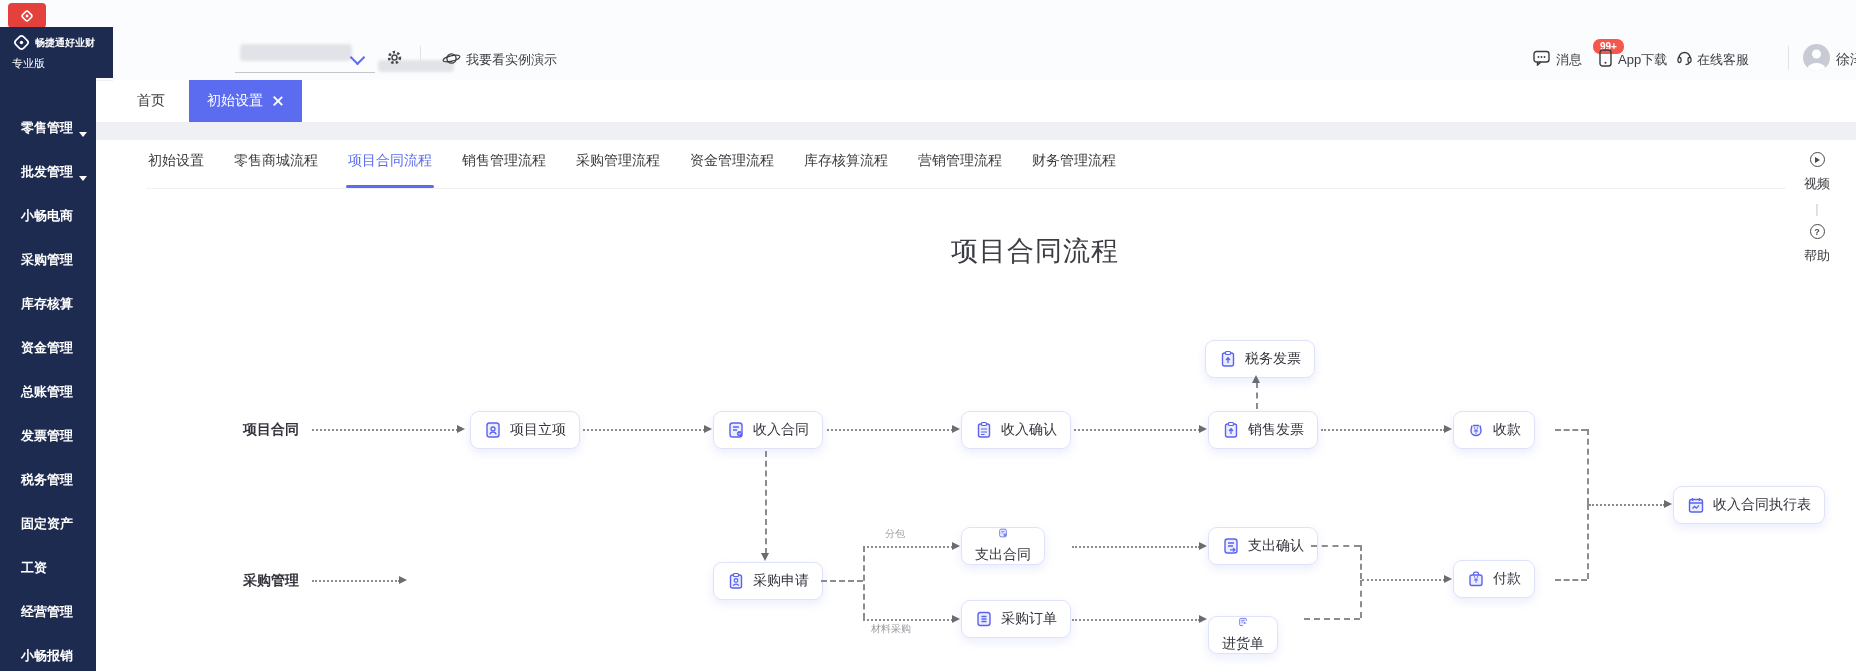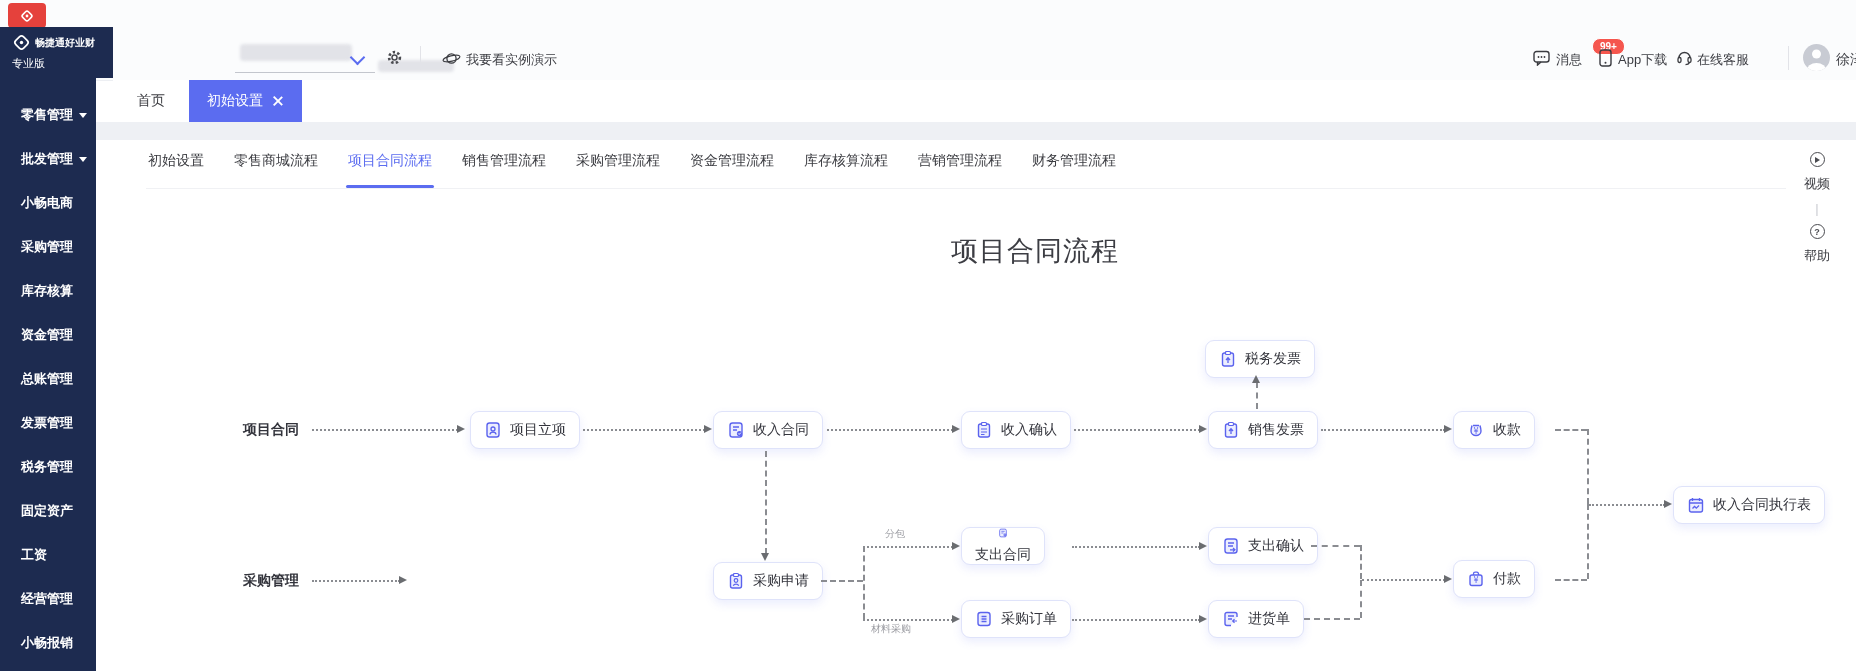--- a/index.html
+++ b/index.html
@@ -26,21 +26,21 @@
   .user-name{position:absolute;left:1836px;top:51px;font-size:14px;color:#3b3c42;white-space:nowrap;}
   
   .wtab-row{position:absolute;left:113px;top:80px;right:0;height:42px;background:#fff;display:flex;}
   .wtab{height:42px;display:flex;align-items:center;justify-content:center;font-size:14px;color:#3c3d42;padding:0 24px;cursor:pointer;}
   .wtab.active{background:#5b6cf0;color:#fff;padding:0 18px;gap:9px;}
   .close-x{width:12px;height:12px;position:relative;display:inline-block;}
   .close-x::before,.close-x::after{content:"";position:absolute;left:5px;top:0;width:1.6px;height:12px;background:#fff;}
   .close-x::before{transform:rotate(45deg);} .close-x::after{transform:rotate(-45deg);}
   
   .sidebar{position:absolute;left:0;top:78px;width:96px;height:593px;background:#1d2b50;padding-top:15px;box-sizing:border-box;}
-  .side-item{height:44px;display:flex;align-items:center;padding-left:21px;color:#fff;font-size:13px;font-weight:600;cursor:pointer;white-space:nowrap;}
+  .side-item{height:44px;display:flex;align-items:flex-end;padding-left:21px;color:#fff;font-size:13px;font-weight:600;cursor:pointer;white-space:nowrap;}
   .tri-down{width:0;height:0;border-left:4.5px solid transparent;border-right:4.5px solid transparent;border-top:5.5px solid #fff;margin-left:6px;}
   
   .gray-gap{position:absolute;left:96px;top:122px;right:0;height:18px;background:#eef0f4;}
   .panel{position:absolute;left:96px;top:140px;width:1760px;height:531px;background:#fff;}
   .ptab-row{position:absolute;left:50px;top:8px;display:flex;gap:26px;border-bottom:1px solid #f0f1f4;width:1640px;padding-bottom:14px;}
   .ptab{font-size:14px;color:#3a3b40;cursor:pointer;position:relative;padding:4px 2px;white-space:nowrap;}
   .ptab.active{color:#5b6cf0;}
   .ptab.active::after{content:"";position:absolute;left:0;right:0;bottom:-14px;height:3px;background:#5b6cf0;border-radius:2px;}
   .vh-links{position:absolute;right:26px;top:12px;display:flex;align-items:center;gap:8px;font-size:13px;color:#3a3b40;flex-direction:column;}
   .circ-icon{width:15px;height:15px;border:1.4px solid #4a4b50;border-radius:50%;display:inline-flex;align-items:center;justify-content:center;box-sizing:border-box;}
@@ -308,21 +308,21 @@
   <span>支出确认</span>
 </div>
 <div class="node" style="left:961px;top:600px;">
   <svg width="18" height="18" viewBox="0 0 18 18">
       <rect x="3" y="2.5" width="12" height="13" rx="2.5" fill="#eceefe" stroke="#5b63ee" stroke-width="1.4"></rect>
       <path d="M6.5 6.5 h5 M6.5 9 h5 M6.5 11.5 h5" stroke="#5b63ee" stroke-width="1.3"></path>
       <path d="M5 6.5 h.1 M5 9 h.1 M5 11.5 h.1" stroke="#5b63ee" stroke-width="1.6"></path>
     </svg>
   <span>采购订单</span>
 </div>
-<div class="node" style="left:1208px;top:600px;">
+<div class="node" style="left:1208px;top:616px;flex-direction:column;">
   <svg width="18" height="18" viewBox="0 0 18 18">
       <path d="M15 7 V4.5 a2 2 0 0 0 -2 -2 H5 a2 2 0 0 0 -2 2 V13.5 a2 2 0 0 0 2 2 h4" fill="#eceefe" stroke="#5b63ee" stroke-width="1.4"></path>
       <path d="M6 6 h6 M6 9 h4" stroke="#5b63ee" stroke-width="1.3"></path>
       <path d="M15 11 h-4 M12.5 9.2 L10.7 11 l1.8 1.8" fill="none" stroke="#5b63ee" stroke-width="1.2"></path>
     </svg>
   <span>进货单</span>
 </div>
 <div class="node" style="left:1453px;top:560px;">
   <svg width="18" height="18" viewBox="0 0 18 18">
       <rect x="3" y="5" width="12" height="10.5" rx="2" fill="#eceefe" stroke="#5b63ee" stroke-width="1.4"></rect>

